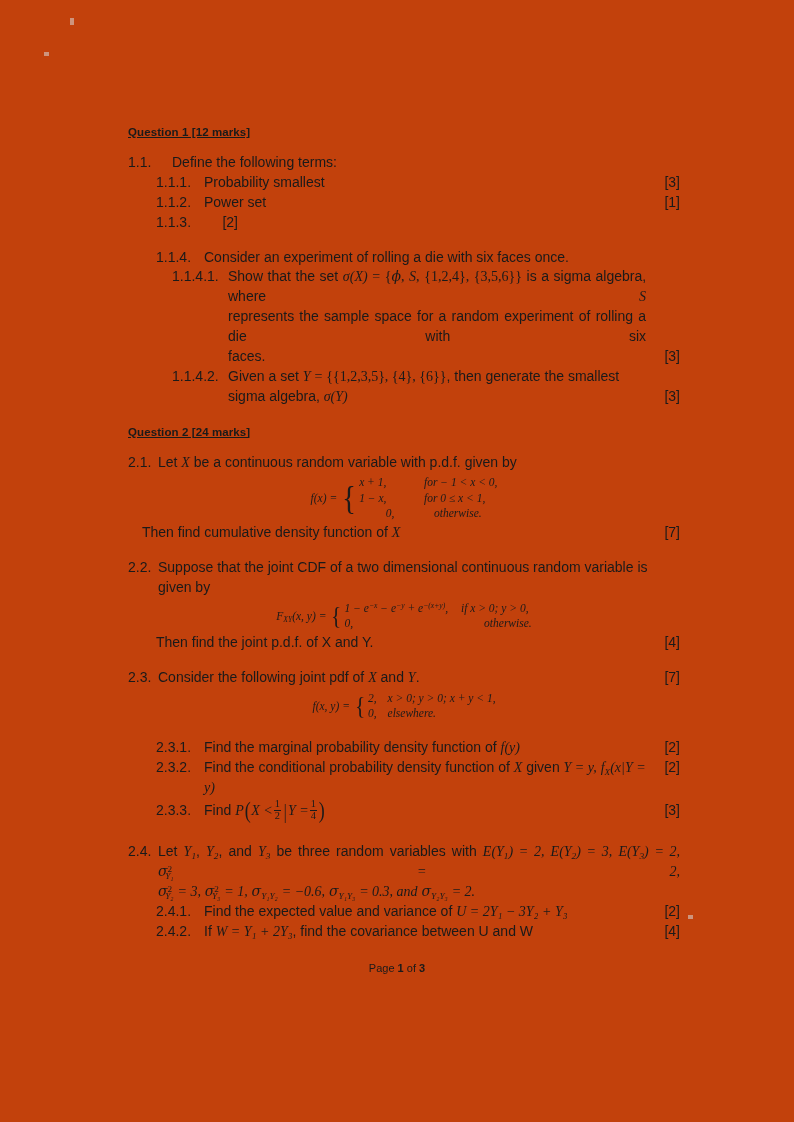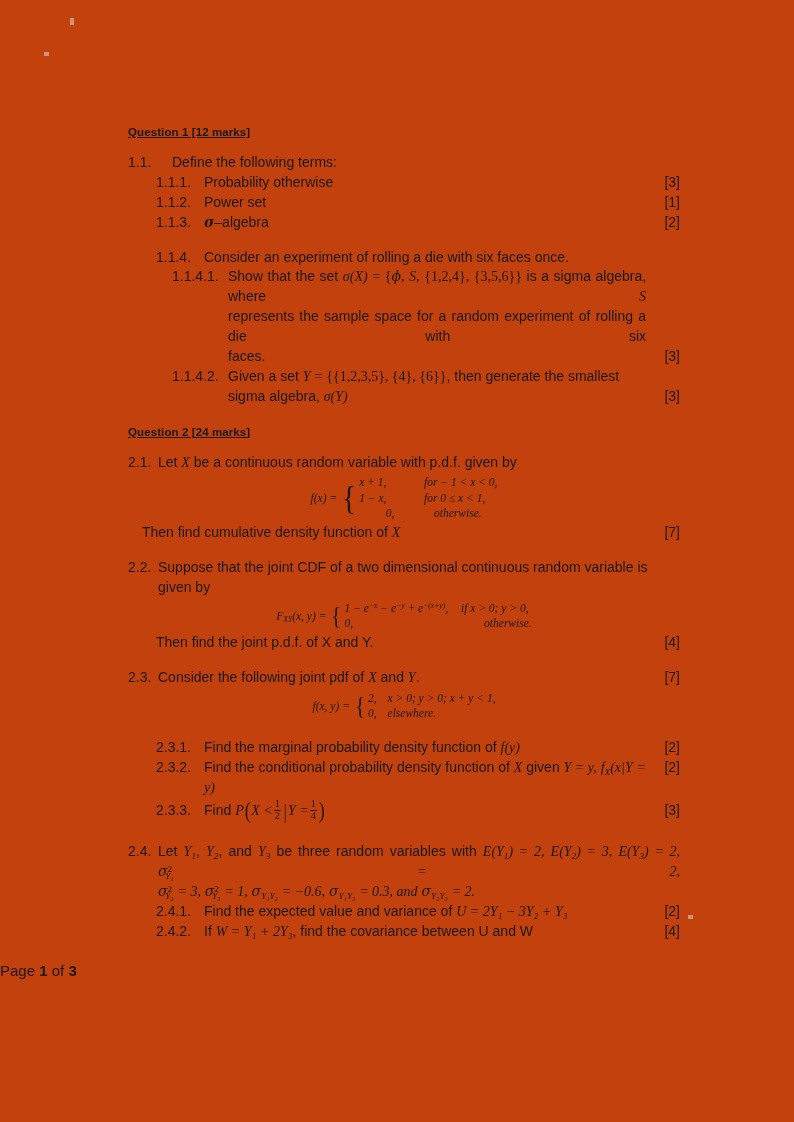--- a/index.html
+++ b/index.html
@@ -137,22 +137,22 @@
     line-height: .6;
     transform: scaleX(.7);
     margin: 0 1px;
   }
 
   .footer {
     position: absolute;
     left: 0;
     right: 0;
     top: 962px;
-    text-align: left;
-    font-size: 15px;
+    text-align: center;
+    font-size: 11px;
   }
   .footer b { font-weight: bold; }
 </style>
 </head>
 <body>
 
 <div class="page">
 
   <div class="artifact" style="left:70px; top:18px; width:4px; height:7px;"></div>
   <div class="artifact" style="left:44px; top:52px; width:5px; height:4px;"></div>
@@ -164,33 +164,32 @@
 
     <div class="spacer-md"></div>
 
     <div class="row lvl1">
       <span class="num">1.1.</span>
       <span class="txt">Define the following terms:</span>
     </div>
 
     <div class="row lvl2">
       <span class="num">1.1.1.</span>
-      <span class="txt">Probability otherwise</span>
+      <span class="txt">Probability smallest</span>
       <span class="mk">[3]</span>
     </div>
 
     <div class="row lvl2">
       <span class="num">1.1.2.</span>
       <span class="txt">Power set</span>
       <span class="mk">[1]</span>
     </div>
 
     <div class="row lvl2">
       <span class="num">1.1.3.</span>
-      <span class="txt"><span class="sym" style="font-weight:bold;">σ</span>–algebra</span>
       <span class="mk">[2]</span>
     </div>
 
     <div class="spacer-md"></div>
 
     <div class="row lvl2">
       <span class="num">1.1.4.</span>
       <span class="txt">Consider an experiment of rolling a die with six faces once.</span>
     </div>
 

